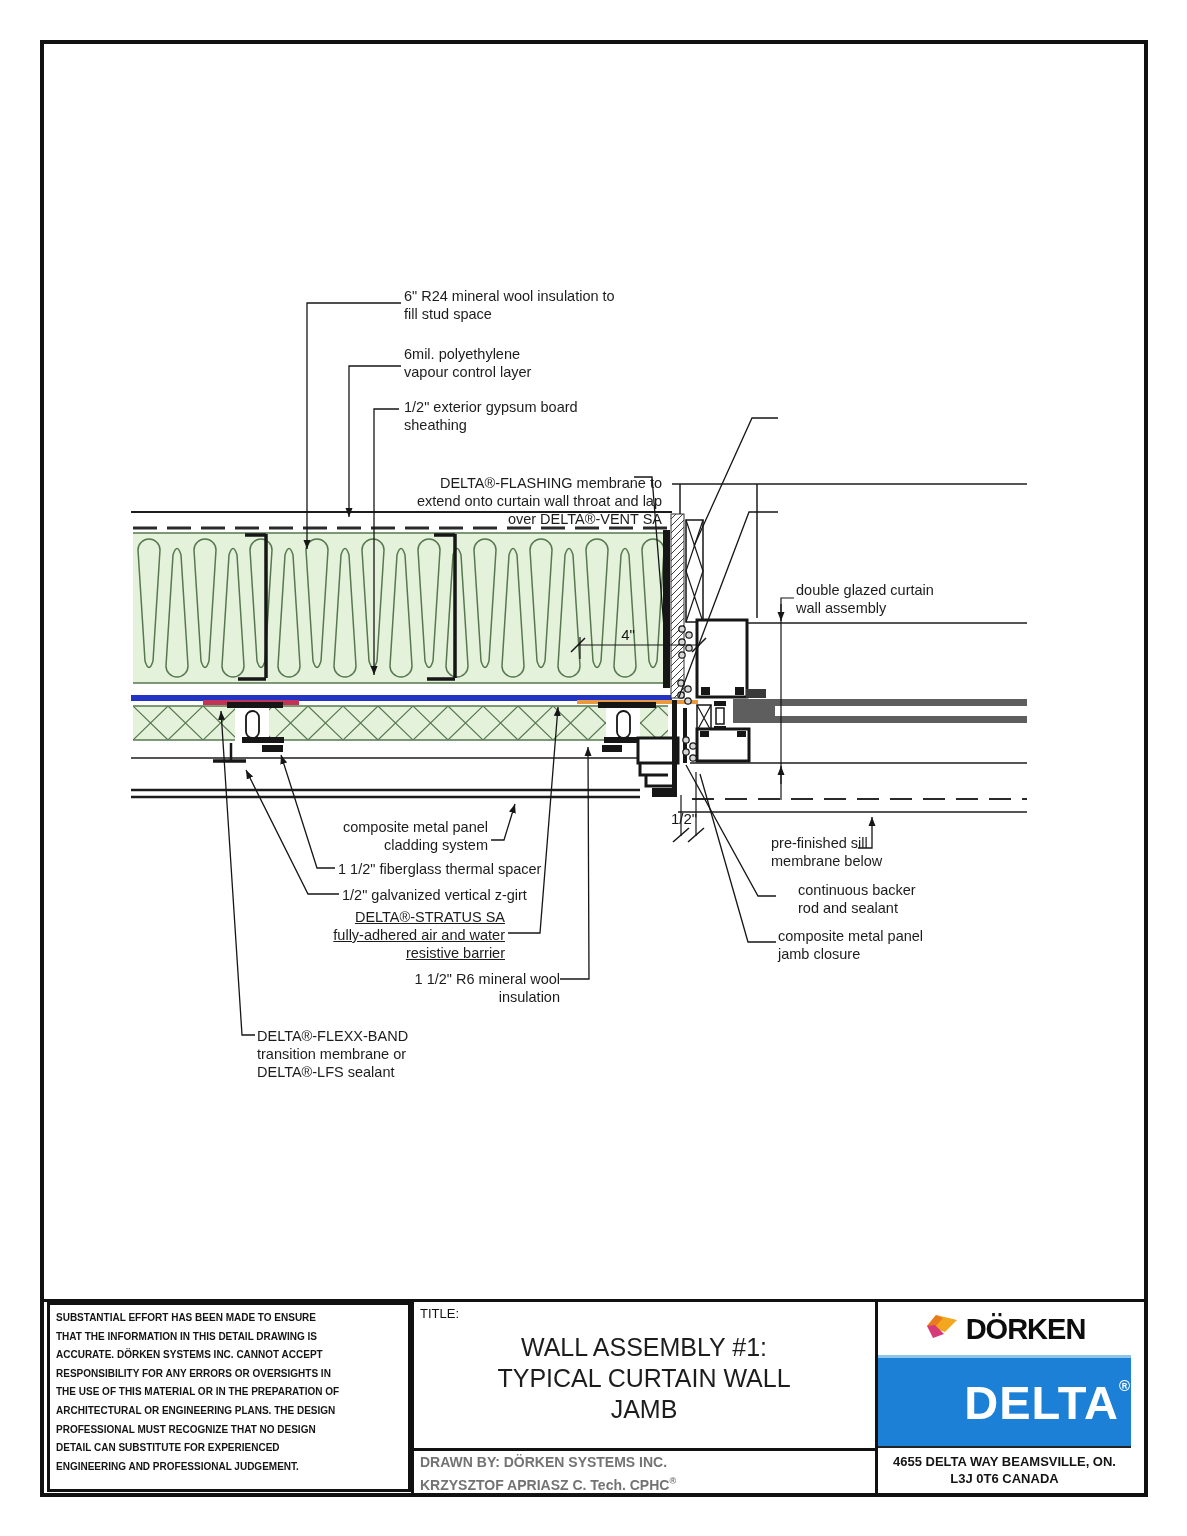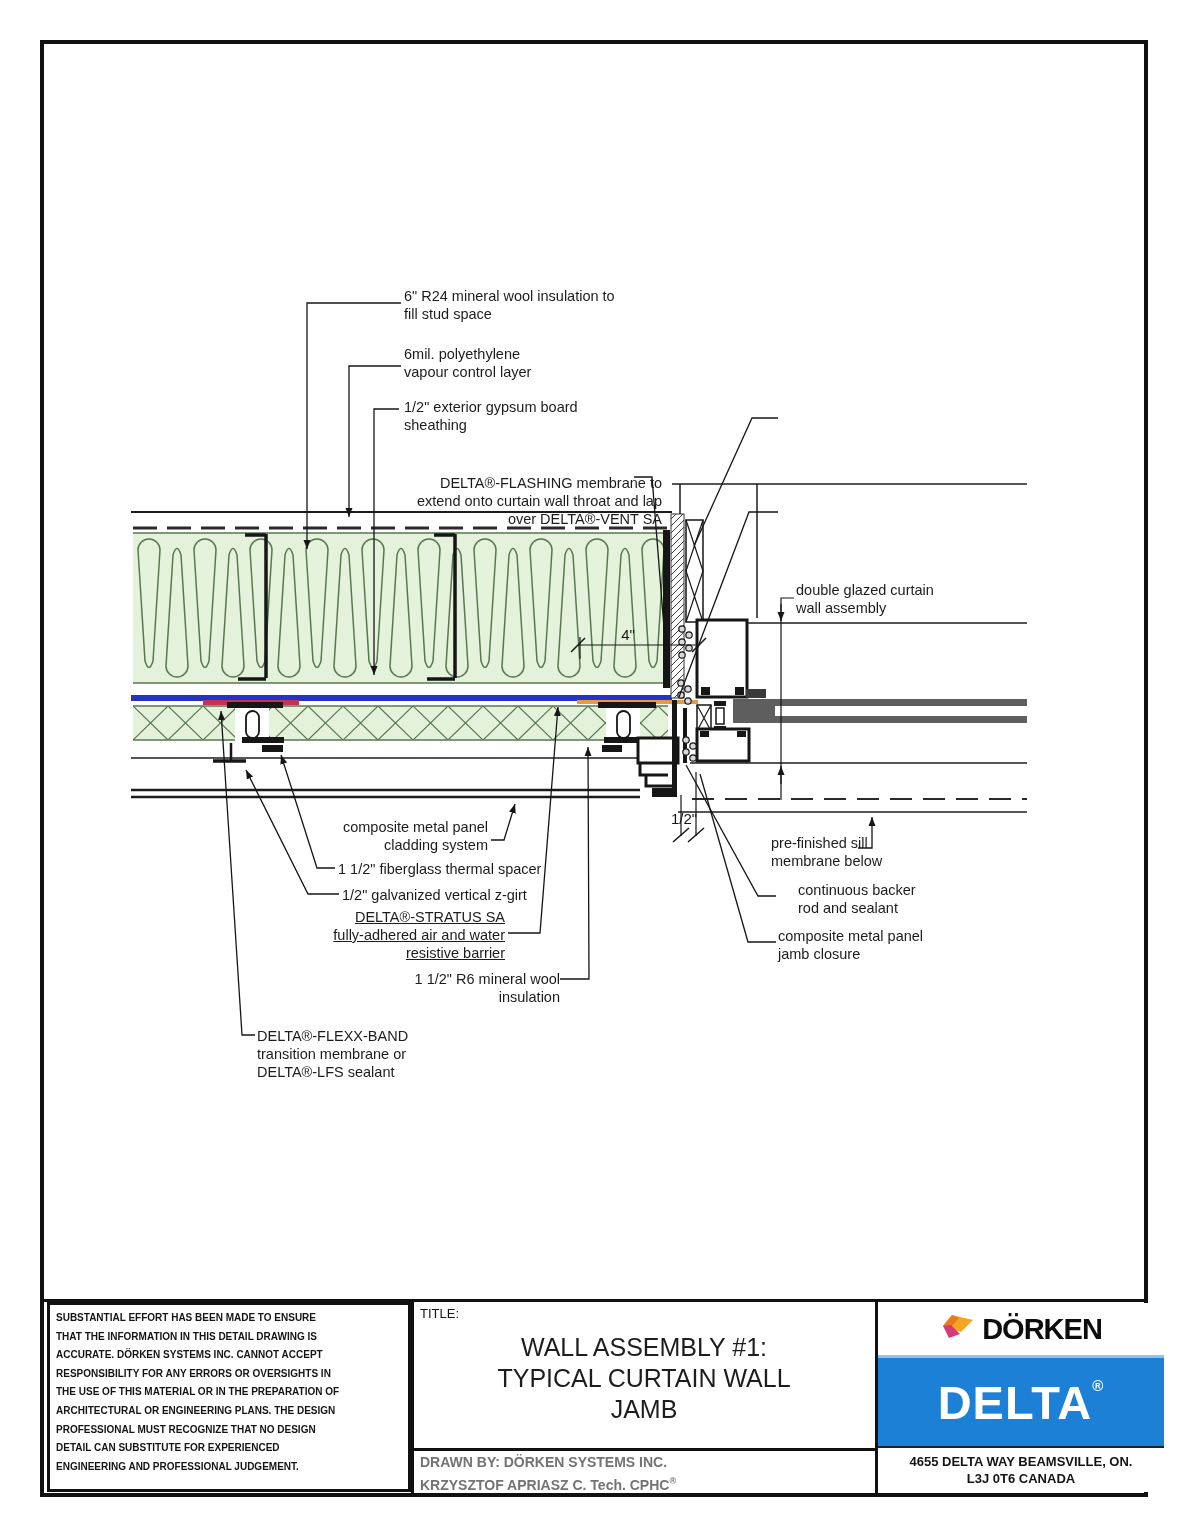--- a/index.html
+++ b/index.html
@@ -15,25 +15,25 @@
   .disclaimer-box{position:absolute;left:47px;top:1302px;width:364px;height:190px;
         border:3px solid #111;box-sizing:border-box;}
   .disclaimer{position:absolute;left:56px;top:1309px;width:352px;font-size:10px;
         font-weight:bold;line-height:18.6px;white-space:pre-line;color:#141414;}
   .title-label{position:absolute;left:420px;top:1306px;font-size:13px;color:#141414;}
   .sheet-title{position:absolute;left:413px;top:1332px;width:462px;text-align:center;
         font-size:25px;line-height:31px;white-space:pre-line;color:#1d1d1d;}
   .drawnby{position:absolute;left:420px;top:1453px;font-size:14px;font-weight:bold;
         line-height:19px;color:#737373;}
   .drawnby sup{font-size:9px;}
-  .logo-area{position:absolute;left:878px;top:1303px;width:286px;height:189px;background:#fff;}
+  .logo-area{position:absolute;left:878px;top:1303px;width:253px;height:189px;background:#fff;}
   .dorken-row{height:52px;display:flex;align-items:center;justify-content:center;gap:6px;}
   .dorken-text{font-size:29px;font-weight:bold;letter-spacing:-1px;color:#0d0d0d;}
   .delta-band{height:93px;background:#1c80d6;border-top:3px solid #8ec4ea;border-bottom:2px solid #222;
-        display:flex;align-items:center;justify-content:center;box-sizing:border-box;}
+        display:flex;align-items:center;justify-content:flex-end;box-sizing:border-box;}
   .delta-text{font-size:47px;font-weight:bold;color:#fff;letter-spacing:1px;line-height:1;}
   .delta-text sup{font-size:15px;vertical-align:28px;}
   .address{padding-top:5px;text-align:center;font-size:13px;font-weight:bold;
         line-height:17px;white-space:pre-line;color:#141414;}
   svg text{font-family:"Liberation Sans",sans-serif;fill:#161616;}
 </style>
 </head>
 <body>
 
 <div class="page">

